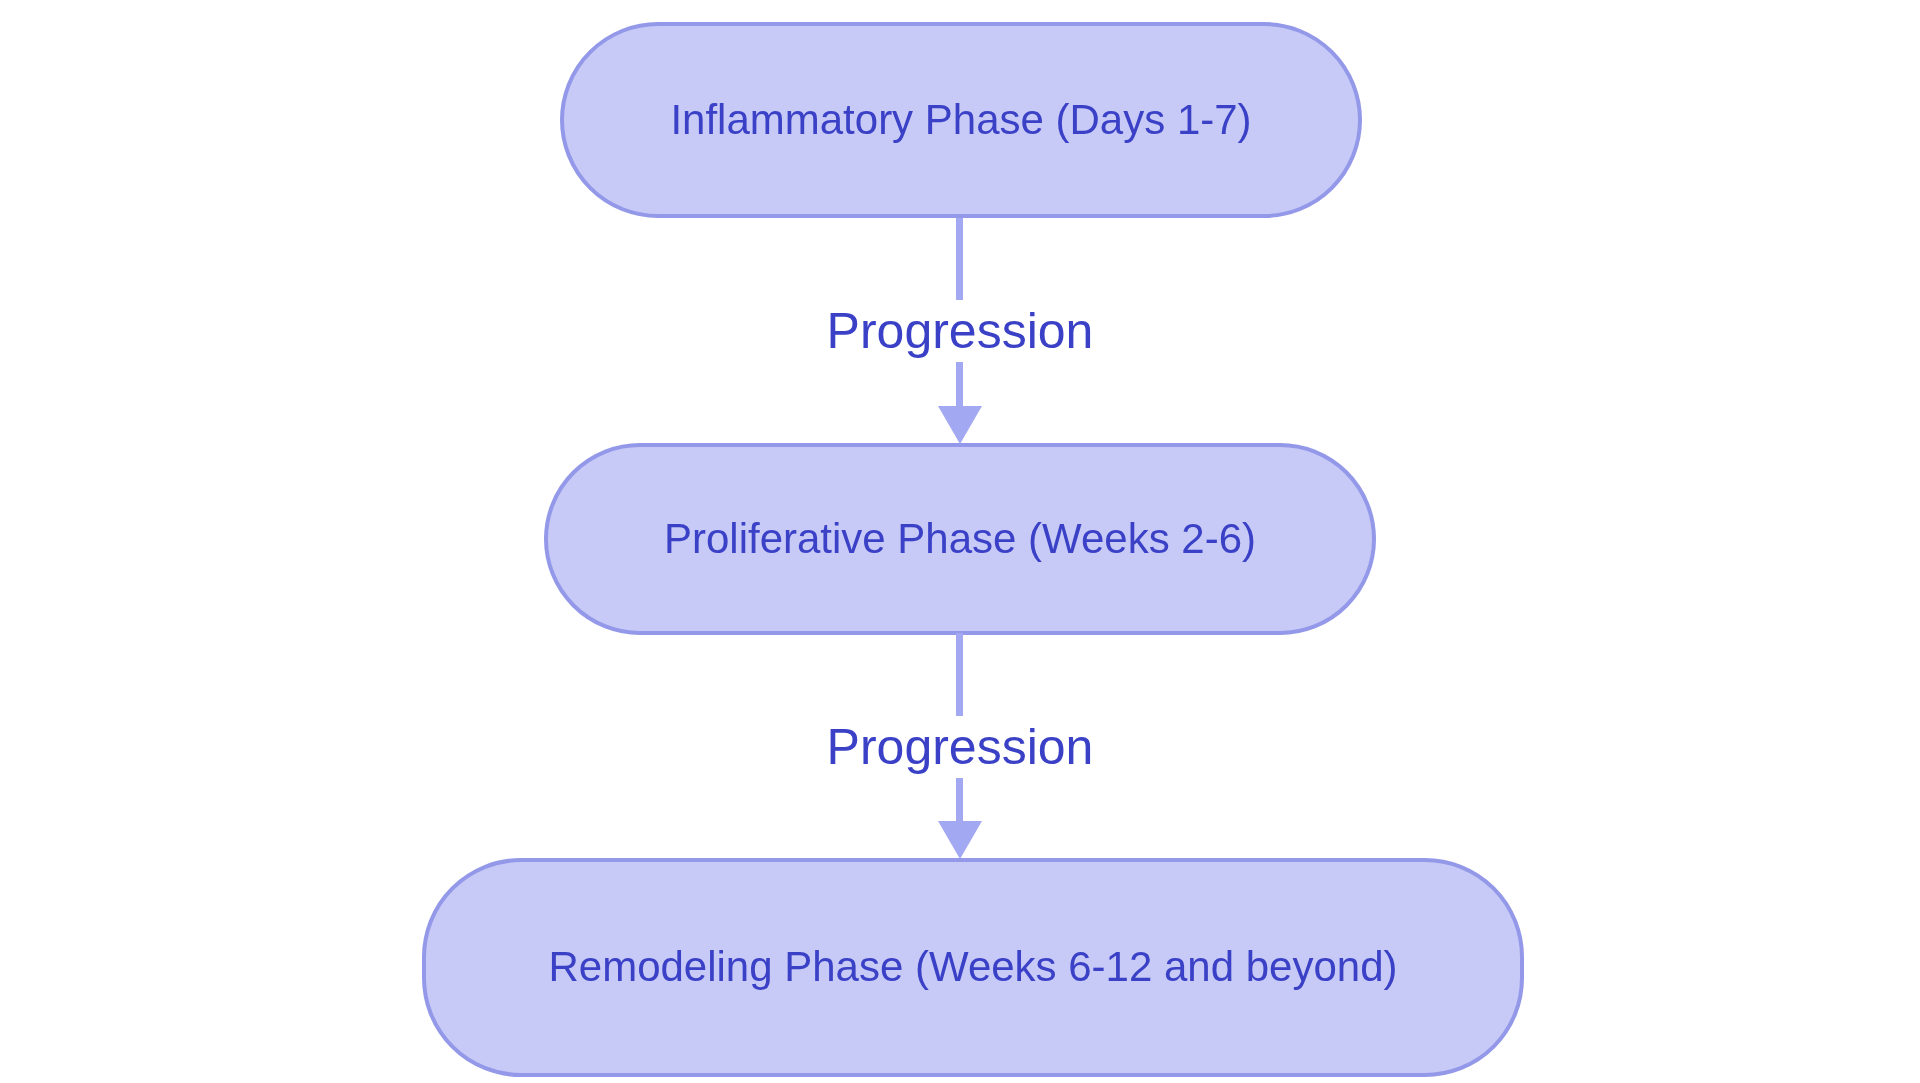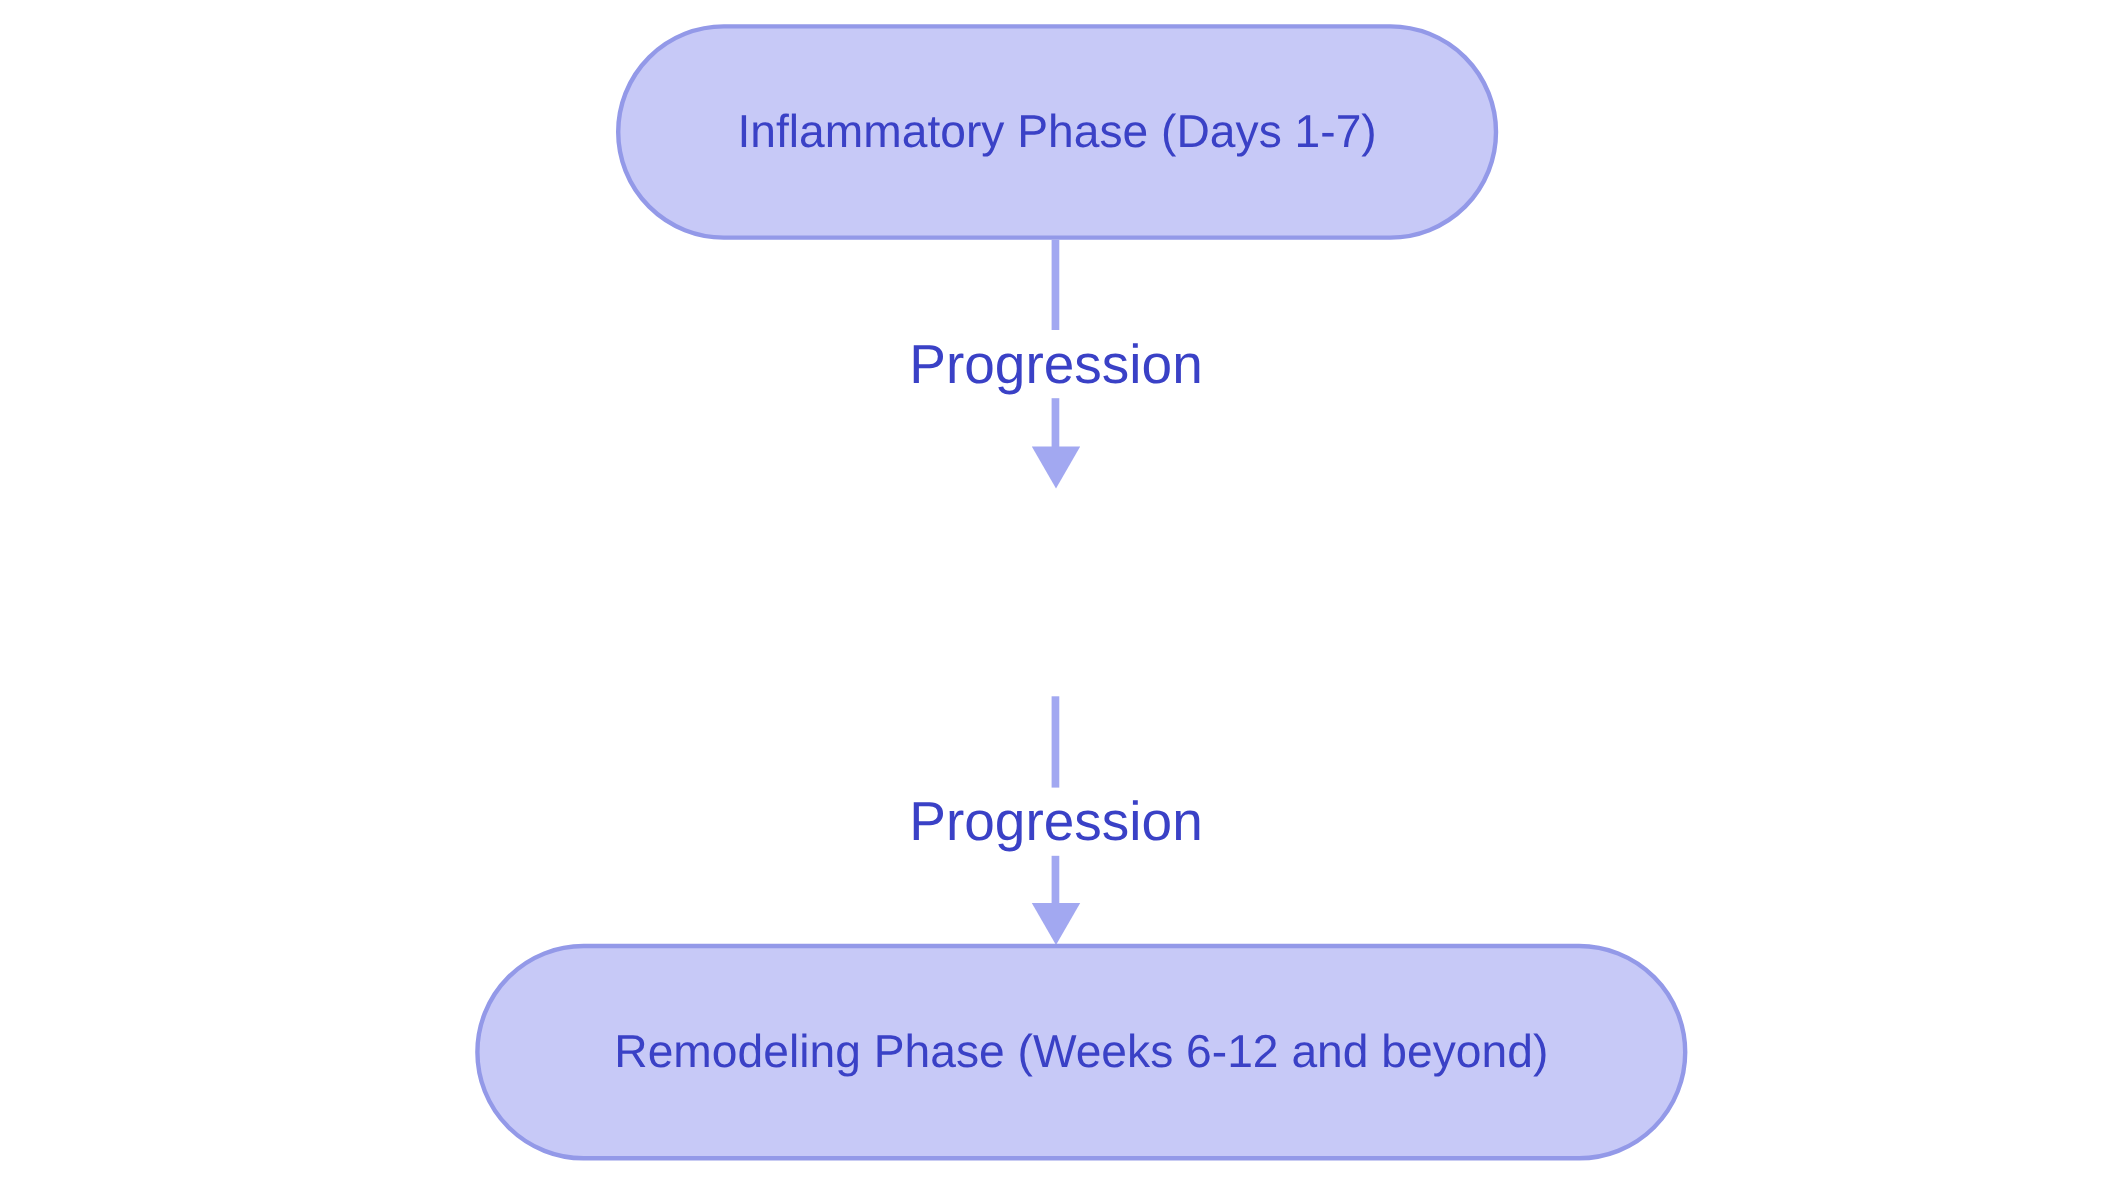--- a/index.html
+++ b/index.html
@@ -33,22 +33,22 @@
     left: 560px; top: 22px;
     width: 802px; height: 196px;
     border-radius: 98px;
   }
   .node--proliferative {
     left: 544px; top: 443px;
     width: 832px; height: 192px;
     border-radius: 96px;
   }
   .node--remodeling {
-    left: 432px; top: 858px;
-    width: 1102px; height: 197px;
+    left: 422px; top: 858px;
+    width: 1102px; height: 219px;
     border-radius: 99px;
   }
   .edge-line {
     position: absolute;
     width: 7px;
     left: 956px;
     background: var(--edge-line, #a2a8f1);
   }
   .edge--one .edge-line { top: 218px; height: 192px; }
   .edge--two .edge-line { top: 633px; height: 192px; }
@@ -84,20 +84,23 @@
   <div class="node node--inflammatory">
     <span>Inflammatory Phase (Days 1-7)</span>
   </div>
 
   <div class="edge edge--one">
     <div class="edge-line"></div>
     <div class="arrowhead"></div>
     <div class="edge-label">Progression</div>
   </div>
 
+  <div class="node node--proliferative">
+    <span>Proliferative Phase (Weeks 2-6)</span>
+  </div>
 
   <div class="edge edge--two">
     <div class="edge-line"></div>
     <div class="arrowhead"></div>
     <div class="edge-label">Progression</div>
   </div>
 
   <div class="node node--remodeling">
     <span>Remodeling Phase (Weeks 6-12 and beyond)</span>
   </div>

